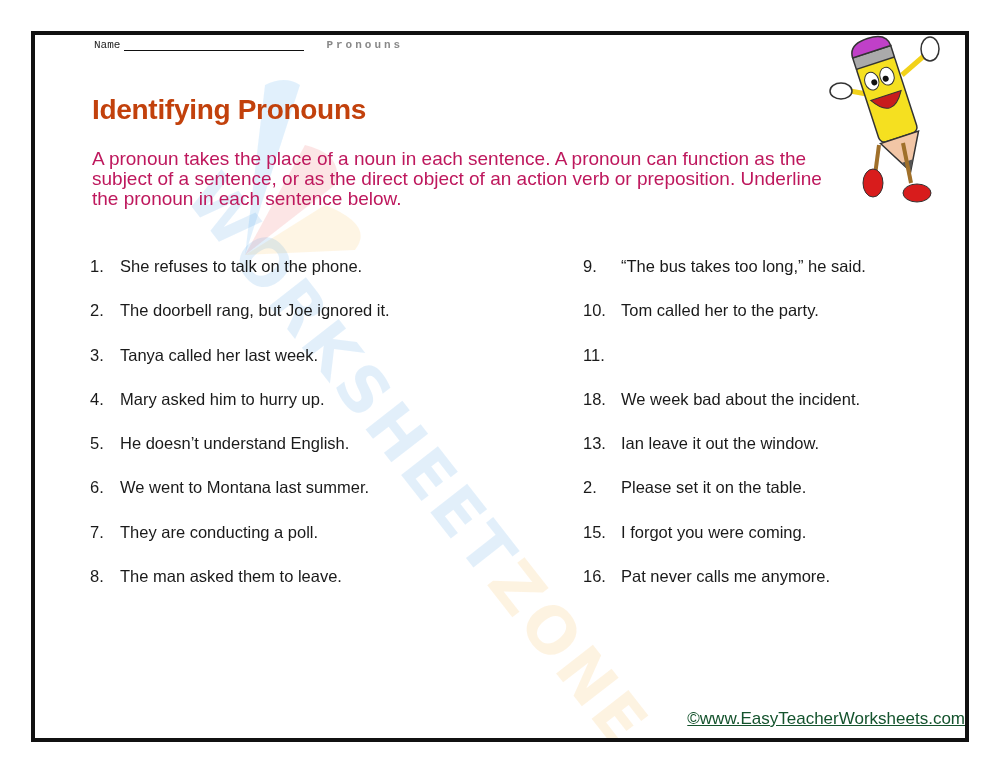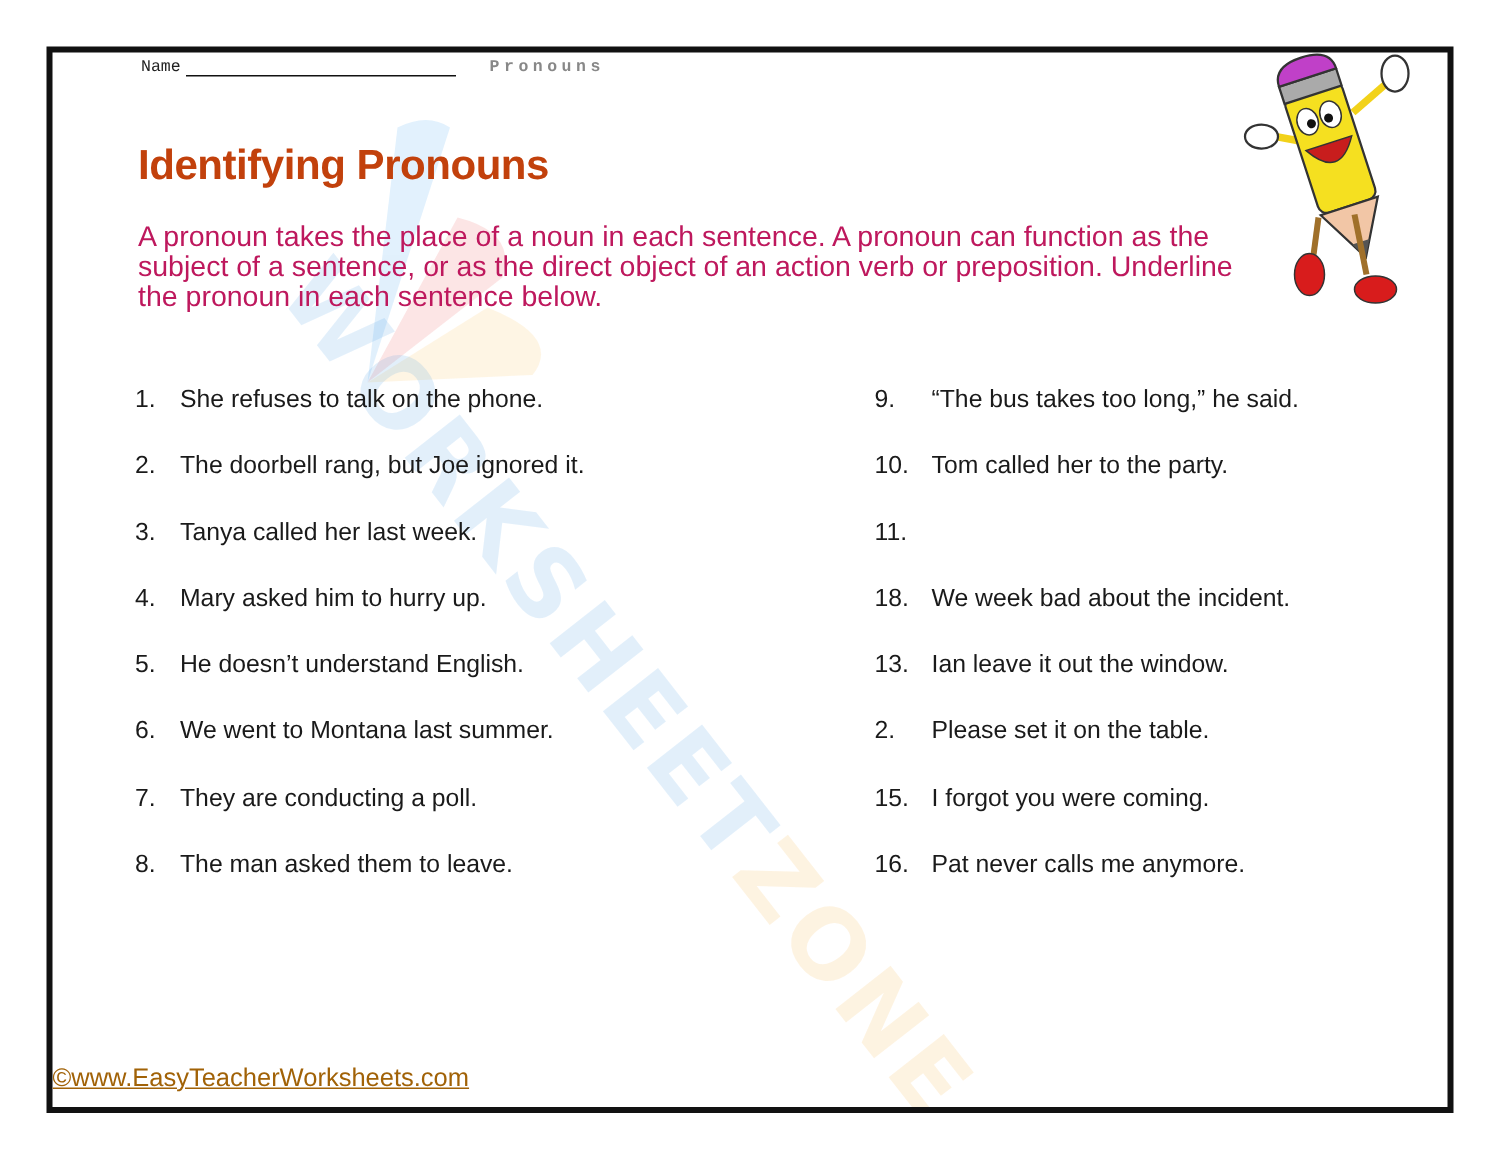--- a/index.html
+++ b/index.html
@@ -25,22 +25,22 @@
   .title { position: absolute; left: 57px; top: 59px; font-size: 28px; font-weight: bold; color: #c2410c; letter-spacing: -0.3px; }
   .instructions { position: absolute; left: 57px; top: 114px; width: 730px; font-size: 19px; line-height: 20px; color: #be185d; }
   .list { position: absolute; top: 222px; }
   .list.left { left: 55px; }
   .list.right { left: 548px; }
   .item { display: flex; height: 44.3px; font-size: 16.5px; color: #1a1a1a; }
   .item .num { width: 30px; }
   .list.right .item .num { width: 38px; }
   .mascot { position: absolute; right: 8px; top: 0px; width: 130px; height: 175px; }
   .footer-link {
-    position: absolute; left: 0; right: 0; top: 674px; text-align: left;
-    font-size: 17px; color: #a16207; text-decoration: underline;
+    position: absolute; left: 0; right: 0; top: 674px; text-align: right;
+    font-size: 17px; color: #14532d; text-decoration: underline;
   }
 </style>
 </head>
 <body>
 
 <div class="page">
 
   <svg class="watermark wm-fan" viewBox="0 0 170 190">
     <path d="M40 180 L60 10 Q80 0 95 10 Z" fill="#7cc0f5"></path>
     <path d="M40 180 L100 70 Q140 80 130 110 Z" fill="#f28b8b"></path>

